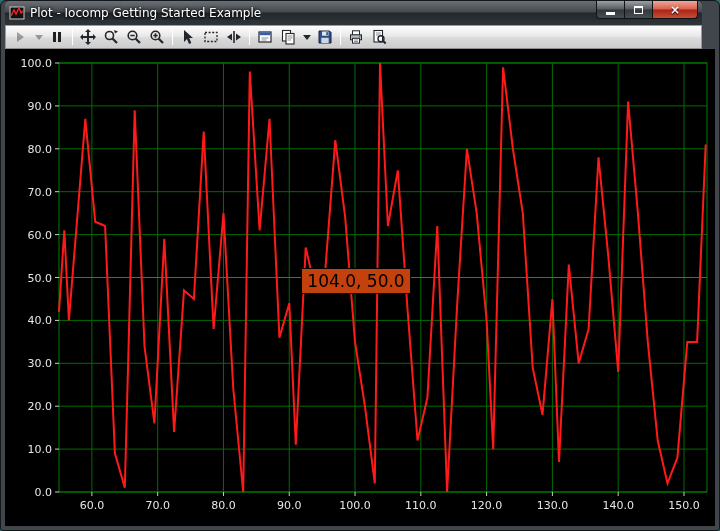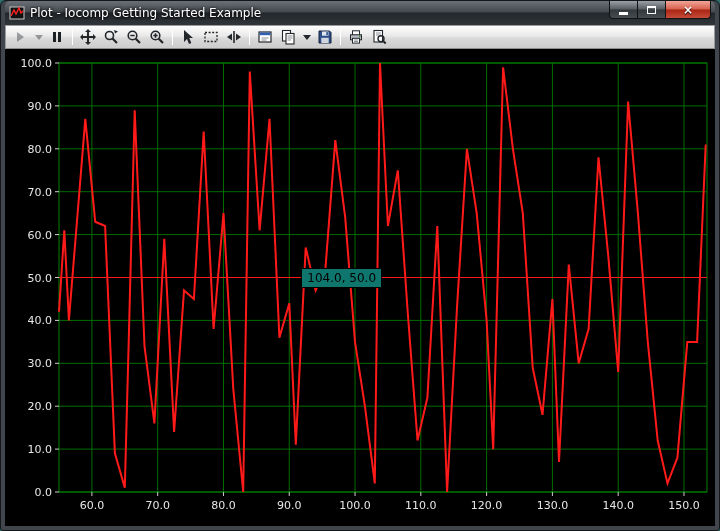--- a/index.html
+++ b/index.html
@@ -2,21 +2,21 @@
 <html><head>
 <meta charset="utf-8">
 <style>
   * { box-sizing: border-box; margin: 0; padding: 0; }
   html,body { width: 720px; height: 531px; background:#2e6b6b; font-family:"DejaVu Sans", sans-serif; }
   .window {
     width:720px; height:531px;
     background:#40464c;
     border:1px solid #14171a;
     border-radius:6px 6px 3px 3px;
-    padding:0 4px 4px 4px;
+    padding:0 17px 4px 4px;
     position:relative;
     overflow:hidden;
   }
   
   .titlebar {
     height:24px;
     display:flex; align-items:center;
     background:linear-gradient(#6a7076, #454a4f 45%, #24282c 50%, #303539);
     border-radius:5px 5px 0 0;
     position:relative;
@@ -60,24 +60,24 @@
   .tb-btn svg { display:block; }
   
   .plot-area {
     position:relative;
     width:710px; height:477px;
     background:#000000;
     overflow:hidden;
   }
   .cursor-tooltip {
     position:absolute;
-    background:#0f766e;
+    background:#c2410c;
     border:1px solid #000000;
     color:#000000;
-    font-size:12px;
+    font-size:17px;
     padding:2px 5px;
     white-space:nowrap;
     z-index:5;
   }
 </style>
 </head>
 <body>
 
 <div class="window">
 

